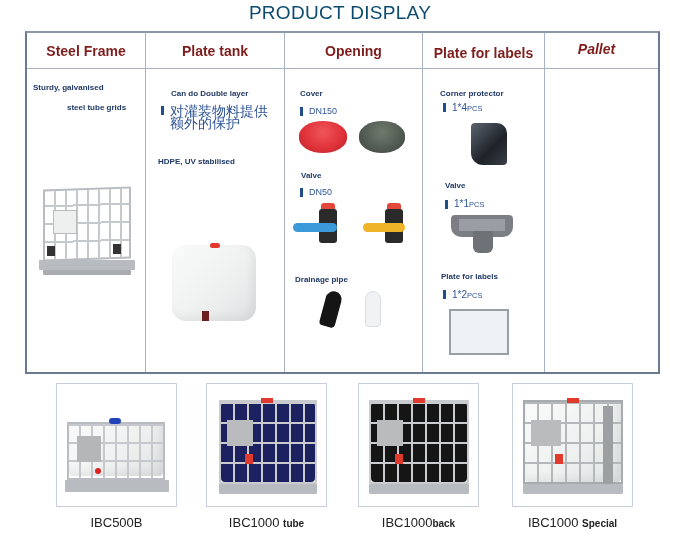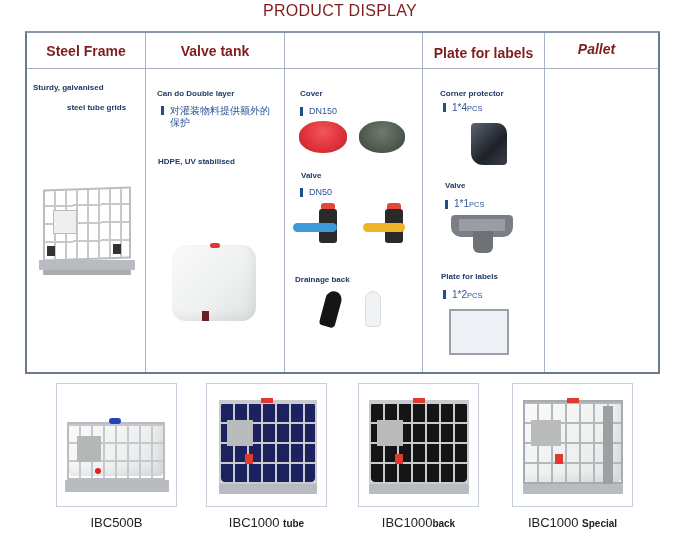--- a/index.html
+++ b/index.html
@@ -1,39 +1,39 @@
 <!DOCTYPE html>
 <html><head>
 <meta charset="utf-8">
 <style>
   * { box-sizing: border-box; margin: 0; padding: 0; }
   html, body { width: 680px; height: 543px; background: #ffffff; overflow: hidden; }
   body { position: relative; font-family: "Liberation Sans", "DejaVu Sans", sans-serif; color: #1f3864; }
 
   .page-title {
     position: absolute; left: 0; top: 2px; width: 680px; text-align: center;
-    font-size: 16px; color: #7f1d1d; letter-spacing: 0.3px;
+    font-size: 19px; color: #0c4a6e; letter-spacing: 0.3px;
   }
 
   .spec-table {
     position: absolute; left: 25px; top: 31px; width: 635px; height: 343px;
     border: 2px solid #6b7a8f; border-top-color: #8c97a8;
   }
   .col-divider { position: absolute; top: 0; bottom: 0; width: 1px; background: #a8b4c6; }
   .header-divider { position: absolute; left: 0; right: 0; top: 35px; height: 1px; background: #a8b4c6; }
   .col-header {
     position: absolute; top: 0; height: 35px; display: flex; align-items: center; justify-content: center;
     font-weight: bold; font-size: 14px; color: #7f1d1d;
   }
   .cell { position: absolute; top: 36px; bottom: 0; }
 
   .lbl { position: absolute; font-size: 8px; font-weight: bold; color: #1f3864; white-space: nowrap; }
   .bullet-row { position: absolute; display: flex; align-items: flex-start; font-size: 9px; color: #1f4e8c; }
   .bullet { display: inline-block; width: 3px; height: 9px; background: #1f4e8c; margin-right: 6px; margin-top: 1px; flex: none; }
-  .cn-text { font-size: 10px; line-height: 12px; color: #2f5597; }
+  .cn-text { font-size: 14px; line-height: 12px; color: #2f5597; }
   .qty-text { font-size: 10px; color: #2f5597; }
   .qty-text small { font-size: 7.5px; }
 
   
   .illus { position: absolute; }
 
   
   .cage { position: absolute; border: 2px solid #b9bcc0; background:
      repeating-linear-gradient(90deg, transparent 0 9px, #c6c9cc 9px 11px),
      repeating-linear-gradient(0deg, transparent 0 16px, #c6c9cc 16px 18px); }
@@ -49,21 +49,22 @@
   .product-caption b { font-size: 10px; font-weight: bold; }
 </style>
 </head>
 <body>
 
 <div class="page-title">PRODUCT DISPLAY</div>
 
 <div class="spec-table">
 
   <div class="col-header" style="left:0;width:118px;">Steel Frame</div>
-  <div class="col-header" style="left:119px;width:138px;">Valve tank</div>
+  <div class="col-header" style="left:119px;width:138px;">Plate tank</div>
+  <div class="col-header" style="left:258px;width:137px;">Opening</div>
   <div class="col-header" style="left:396px;width:121px;padding-top:4px;">Plate for labels</div>
   <div class="col-header" style="left:513px;width:113px;padding-bottom:4px;font-style:italic;">Pallet</div>
 
   <div class="header-divider"></div>
   <div class="col-divider" style="left:118px;"></div>
   <div class="col-divider" style="left:257px;"></div>
   <div class="col-divider" style="left:395px;"></div>
   <div class="col-divider" style="left:517px;"></div>
 
   <div class="cell" style="left:0;width:118px;">
@@ -73,21 +74,21 @@
       <div class="cage" style="left:4px;top:4px;width:88px;height:72px;transform:skewY(-2deg);"></div>
       <div style="position:absolute;left:14px;top:26px;width:24px;height:24px;background:#eef0f0;border:1px solid #bbb;"></div>
       <div class="pallet-base" style="left:0;top:76px;width:96px;height:10px;"></div>
       <div class="pallet-base" style="left:4px;top:86px;width:88px;height:5px;background:#a9acb0;"></div>
       <div style="position:absolute;left:8px;top:62px;width:8px;height:10px;background:#333;"></div>
       <div style="position:absolute;left:74px;top:60px;width:8px;height:10px;background:#333;"></div>
     </div>
   </div>
 
   <div class="cell" style="left:119px;width:138px;">
-    <div class="lbl" style="left:11px;top:20px;">Can do  Double layer</div>
+    <div class="lbl" style="left:25px;top:20px;">Can do  Double layer</div>
     <div class="bullet-row" style="left:15px;top:36px;width:115px;">
       <span class="bullet"></span>
       <span class="cn-text">对灌装物料提供额外的保护</span>
     </div>
     <div class="lbl" style="left:12px;top:88px;">HDPE, UV stabilised</div>
     <div class="illus" style="left:26px;top:172px;width:84px;height:86px;">
       <div class="tank-body" style="left:0;top:4px;width:84px;height:76px;"></div>
       <div class="red-cap" style="left:38px;top:2px;width:10px;height:5px;"></div>
       <div style="position:absolute;left:30px;top:70px;width:7px;height:10px;background:#6b1f1f;"></div>
     </div>
@@ -111,21 +112,21 @@
       <div style="position:absolute;left:28px;top:0;width:14px;height:8px;background:#e2473a;border-radius:3px;"></div>
       <div style="position:absolute;left:26px;top:6px;width:18px;height:34px;background:#2a2a2a;border-radius:3px;"></div>
       <div style="position:absolute;left:0;top:20px;width:44px;height:9px;background:#3b9ad9;border-radius:5px;"></div>
     </div>
     <div class="illus" style="left:74px;top:134px;width:52px;height:48px;">
       <div style="position:absolute;left:28px;top:0;width:14px;height:8px;background:#e2473a;border-radius:3px;"></div>
       <div style="position:absolute;left:26px;top:6px;width:18px;height:34px;background:#2a2a2a;border-radius:3px;"></div>
       <div style="position:absolute;left:4px;top:20px;width:42px;height:9px;background:#f0b429;border-radius:5px;"></div>
     </div>
 
-    <div class="lbl" style="left:10px;top:206px;">Drainage back</div>
+    <div class="lbl" style="left:10px;top:206px;">Drainage pipe</div>
     <div class="illus" style="left:38px;top:222px;width:16px;height:36px;background:#151515;border-radius:8px 8px 4px 4px;transform:rotate(15deg);"></div>
     <div class="illus" style="left:80px;top:222px;width:16px;height:36px;background:#f1f2f4;border:1px solid #dadde2;border-radius:8px 8px 4px 4px;"></div>
   </div>
 
   <div class="cell" style="left:396px;width:121px;">
     <div class="lbl" style="left:17px;top:20px;">Corner protector</div>
     <div class="bullet-row" style="left:20px;top:33px;">
       <span class="bullet"></span>
       <span class="qty-text"><span>1*4</span><small>PCS</small></span>
     </div>

